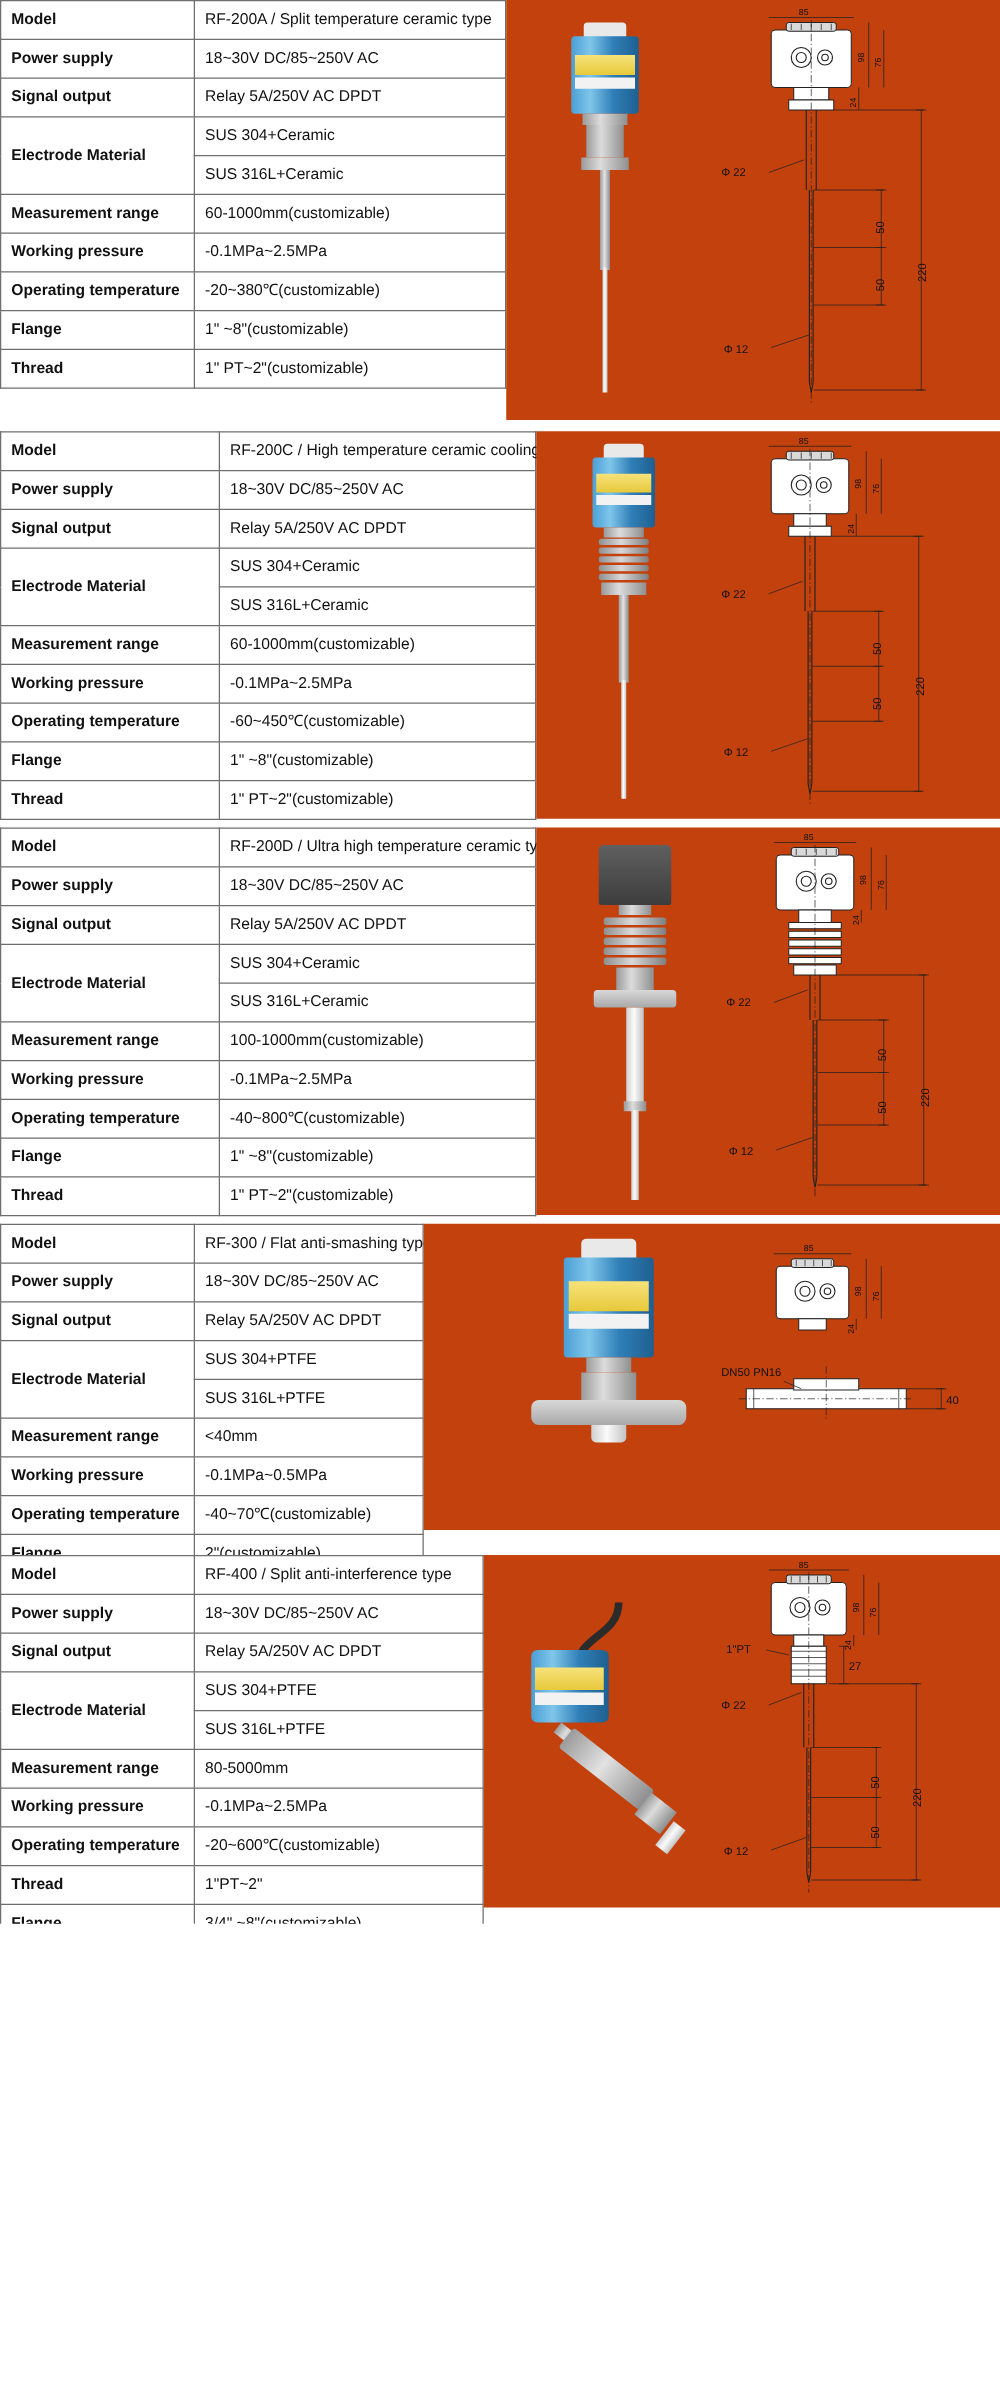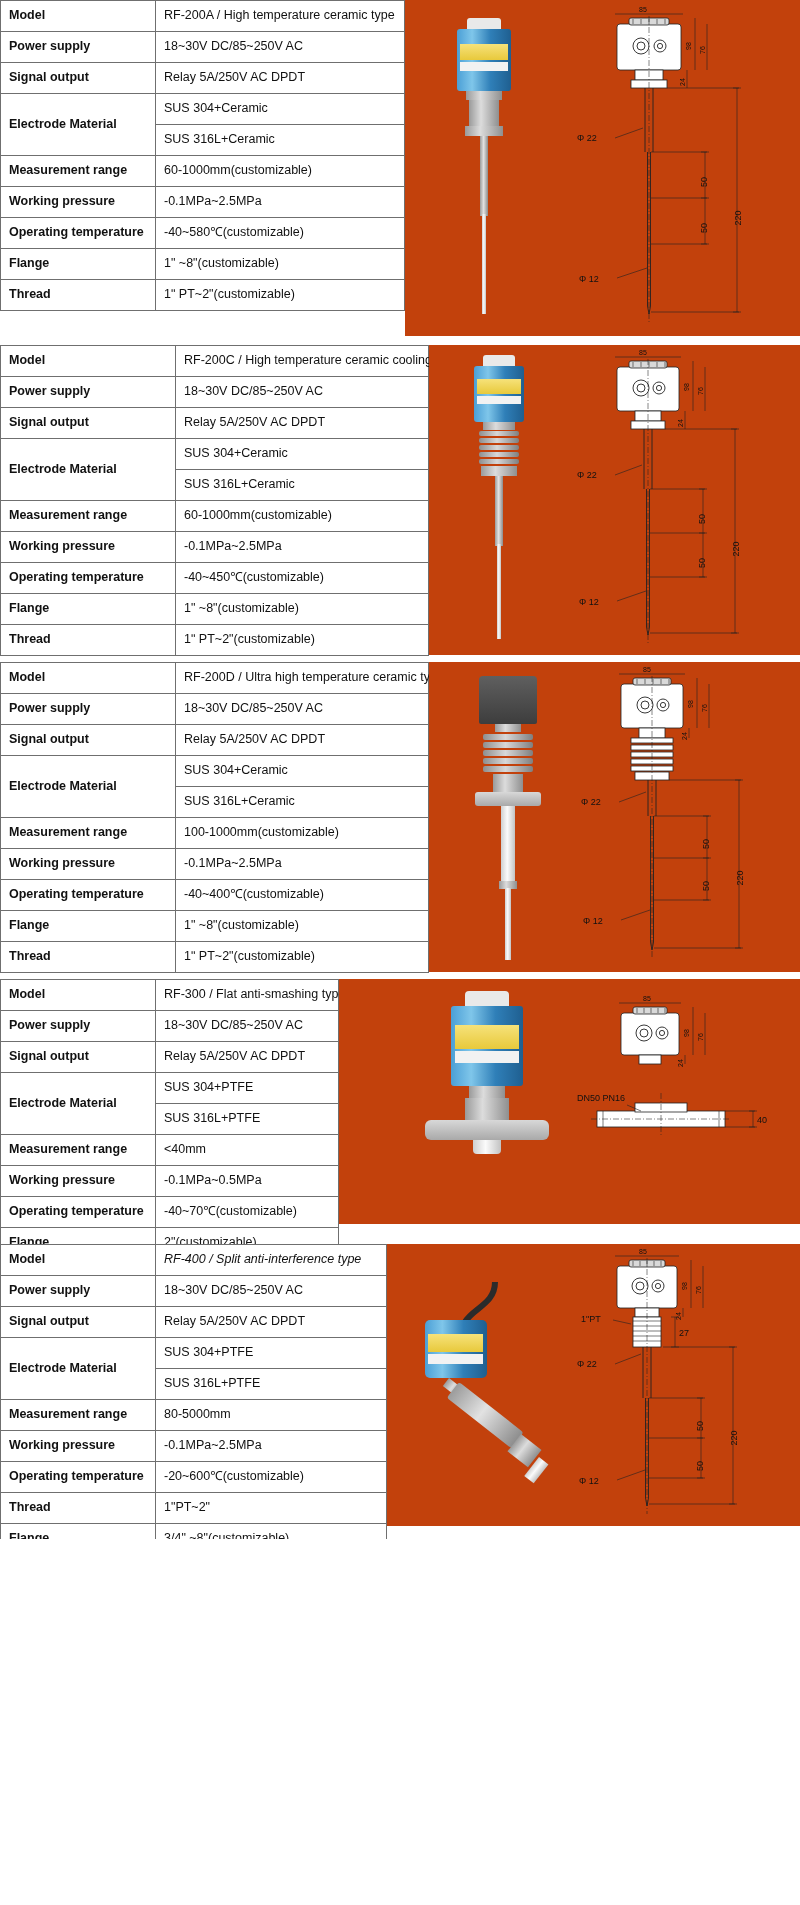--- a/index.html
+++ b/index.html
@@ -74,21 +74,21 @@
 <body>
 
 <div class="sheet">
 
 <div class="block" style="height:345px;">
   <div class="block-inner">
     <table class="spec" style="width:404px;">
       <tbody>
             <tr>
         <td class="k" style="width:155px;">Model</td>
-        <td class="v" style="width:249px;">RF-200A / High temperature ceramic type</td>
+        <td class="v" style="width:249px;">RF-200A / Split temperature ceramic type</td>
       </tr>
       <tr>
         <td class="k">Power supply</td>
         <td class="v">18~30V DC/85~250V AC</td>
       </tr>
       <tr>
         <td class="k">Signal output</td>
         <td class="v">Relay 5A/250V AC DPDT</td>
       </tr>
       <tr>
@@ -101,21 +101,21 @@
       <tr>
         <td class="k">Measurement range</td>
         <td class="v">60-1000mm(customizable)</td>
       </tr>
       <tr>
         <td class="k">Working pressure</td>
         <td class="v">-0.1MPa~2.5MPa</td>
       </tr>
       <tr>
         <td class="k">Operating temperature</td>
-        <td class="v">-40~580℃(customizable)</td>
+        <td class="v">-20~380℃(customizable)</td>
       </tr>
       <tr>
         <td class="k">Flange</td>
         <td class="v">1" ~8"(customizable)</td>
       </tr>
       <tr>
         <td class="k">Thread</td>
         <td class="v">1ʺ PT~2"(customizable)</td>
       </tr>
     </tbody>
@@ -226,21 +226,21 @@
       <tr>
         <td class="k">Measurement range</td>
         <td class="v">60-1000mm(customizable)</td>
       </tr>
       <tr>
         <td class="k">Working pressure</td>
         <td class="v">-0.1MPa~2.5MPa</td>
       </tr>
       <tr>
         <td class="k">Operating temperature</td>
-        <td class="v">-40~450℃(customizable)</td>
+        <td class="v">-60~450℃(customizable)</td>
       </tr>
       <tr>
         <td class="k">Flange</td>
         <td class="v">1" ~8"(customizable)</td>
       </tr>
       <tr>
         <td class="k">Thread</td>
         <td class="v">1ʺ PT~2"(customizable)</td>
       </tr>
     </tbody>
@@ -346,21 +346,21 @@
       <tr>
         <td class="k">Measurement range</td>
         <td class="v">100-1000mm(customizable)</td>
       </tr>
       <tr>
         <td class="k">Working pressure</td>
         <td class="v">-0.1MPa~2.5MPa</td>
       </tr>
       <tr>
         <td class="k">Operating temperature</td>
-        <td class="v">-40~400℃(customizable)</td>
+        <td class="v">-40~800℃(customizable)</td>
       </tr>
       <tr>
         <td class="k">Flange</td>
         <td class="v">1" ~8"(customizable)</td>
       </tr>
       <tr>
         <td class="k">Thread</td>
         <td class="v">1ʺ PT~2"(customizable)</td>
       </tr>
     </tbody>
@@ -543,21 +543,21 @@
     </div>
   </div>
 </div>
 
 <div class="block" style="height:295px;">
   <div class="block-inner">
     <table class="spec" style="width:386px;">
       <tbody>
             <tr>
         <td class="k" style="width:155px;">Model</td>
-        <td class="v" style="width:231px;font-style:italic;">RF-400 / Split anti-interference type</td>
+        <td class="v" style="width:231px;">RF-400 / Split anti-interference type</td>
       </tr>
       <tr>
         <td class="k">Power supply</td>
         <td class="v">18~30V DC/85~250V AC</td>
       </tr>
       <tr>
         <td class="k">Signal output</td>
         <td class="v">Relay 5A/250V AC DPDT</td>
       </tr>
       <tr>

